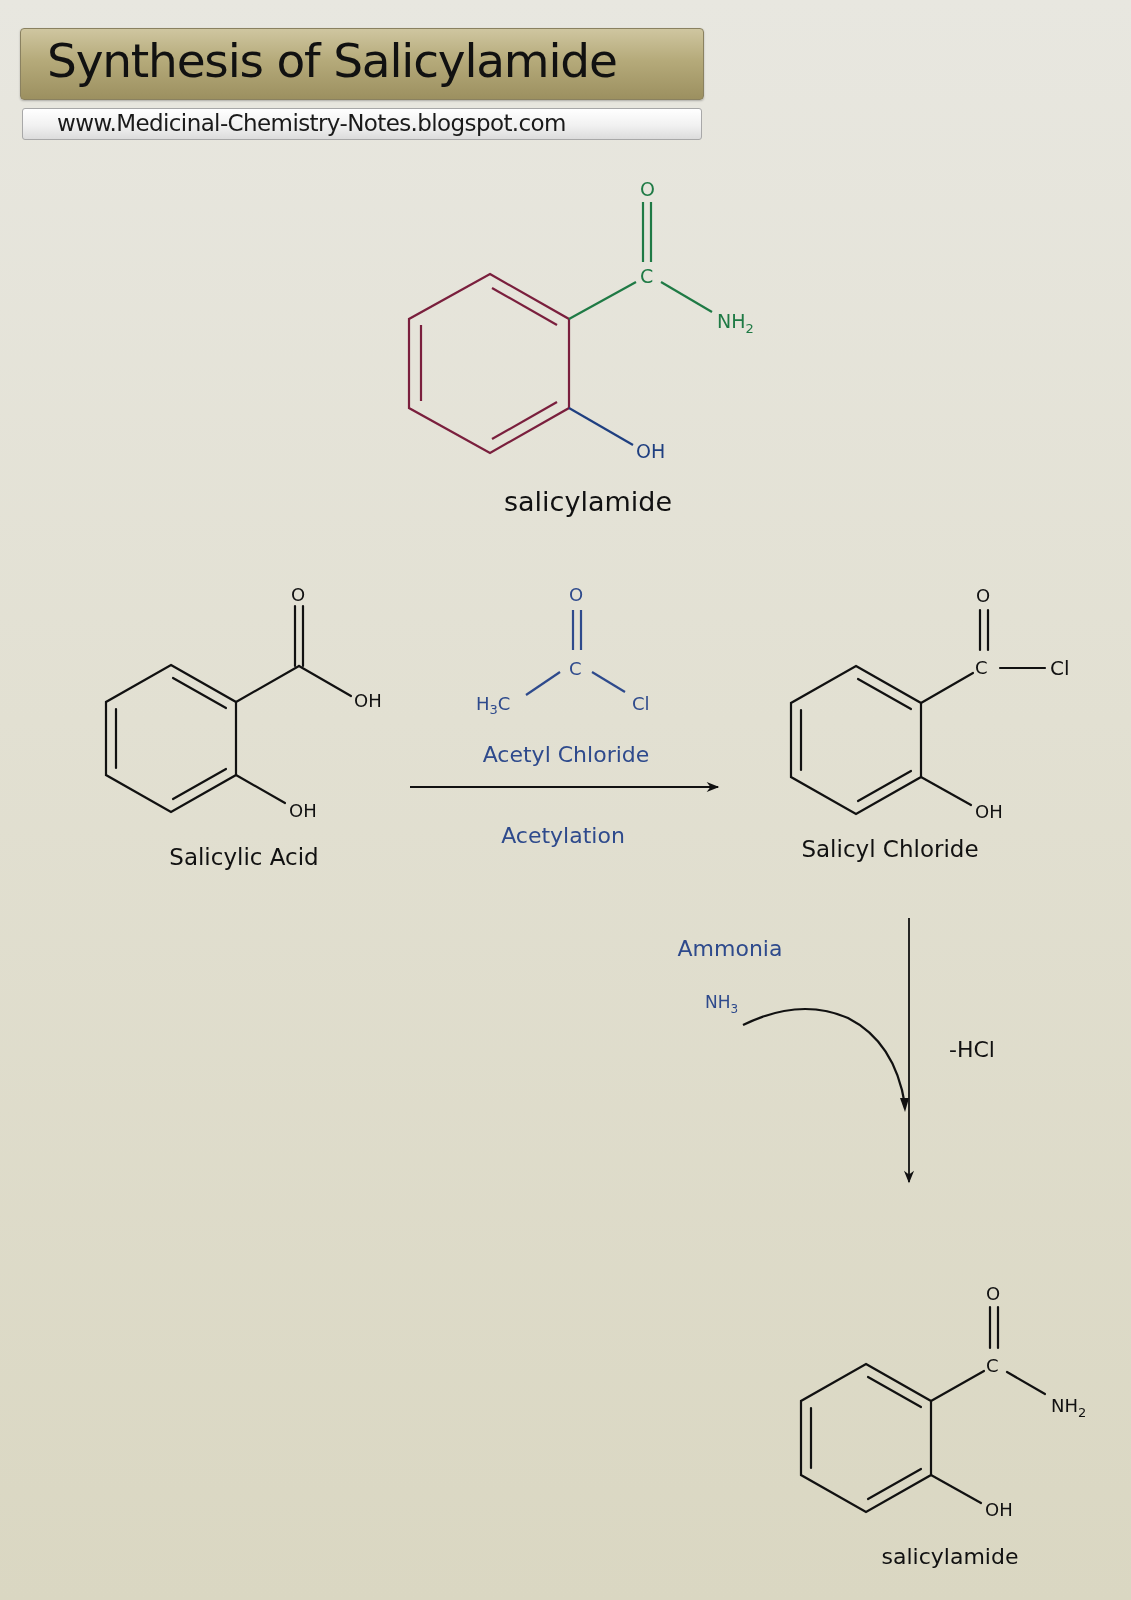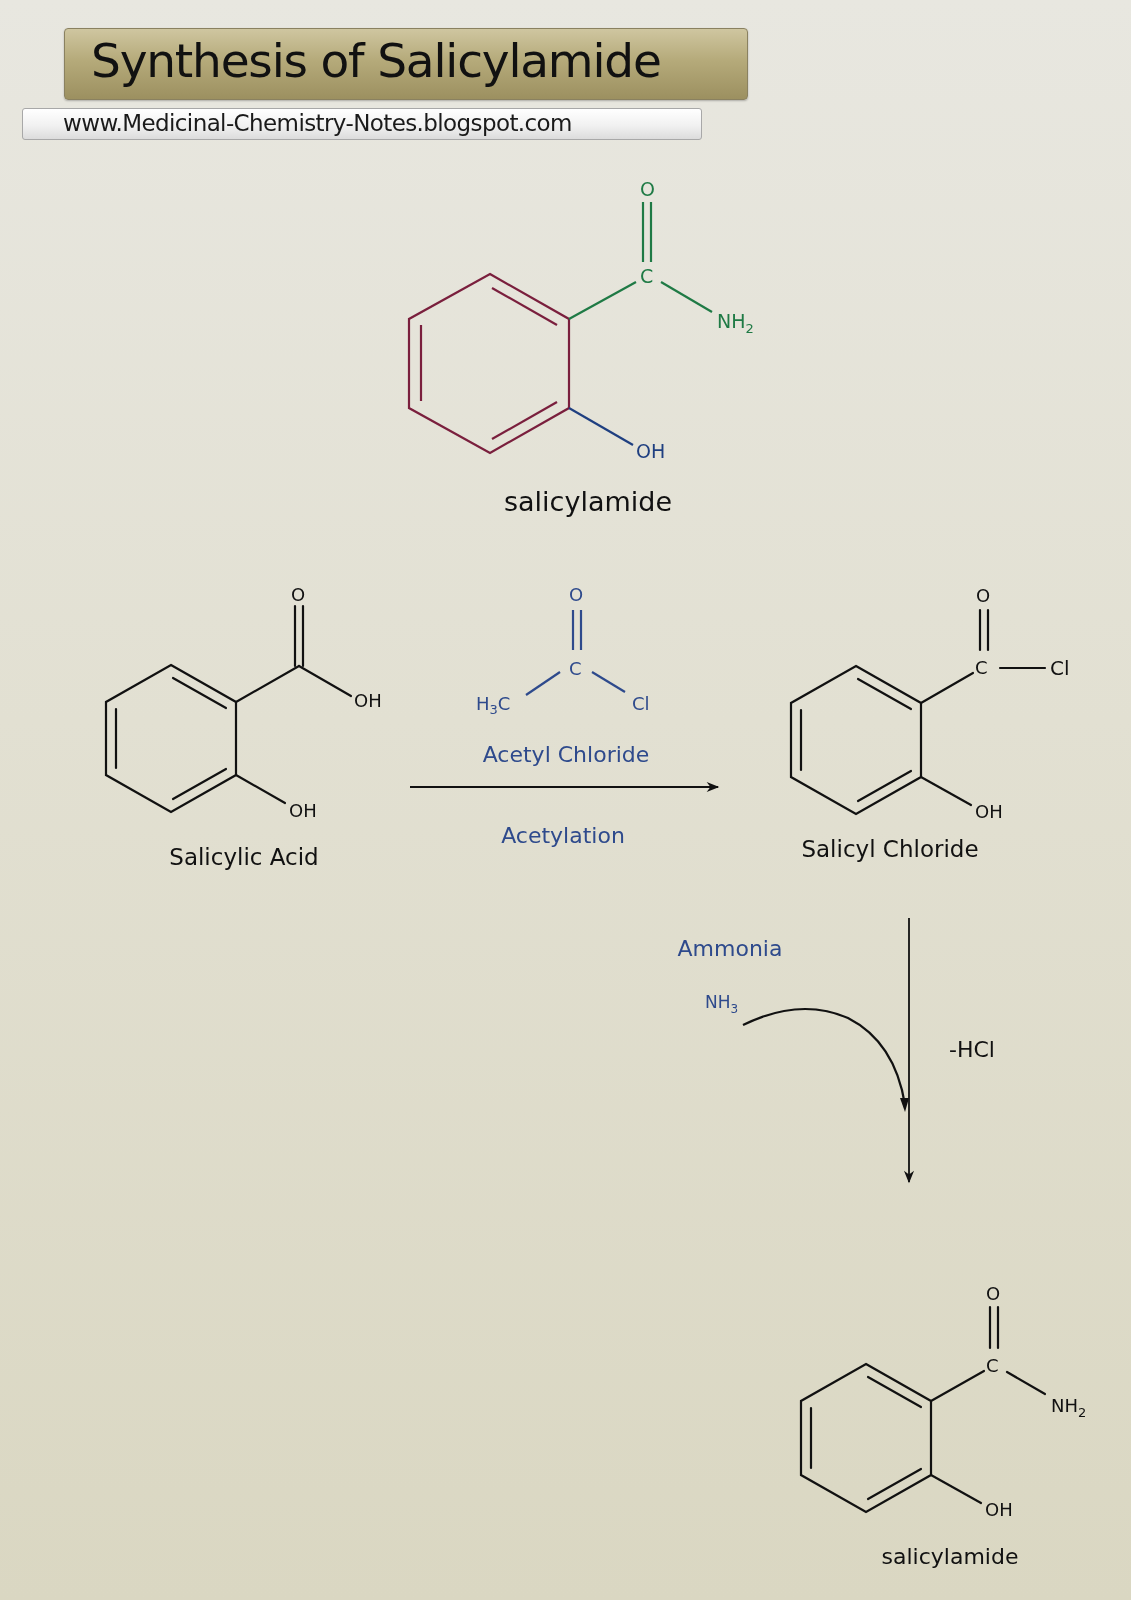--- a/index.html
+++ b/index.html
@@ -6,33 +6,32 @@
   body {
     width:1131px; height:1600px; position:relative; overflow:hidden;
     background: linear-gradient(180deg, #e8e7e0 0%, #e2e0d2 45%, #dad7c2 100%);
     font-family: "DejaVu Sans", "Liberation Sans", sans-serif;
   }
   .title-bar {
     position:absolute; left:20px; top:28px; width:682px; height:70px;
     border-radius:4px; border:1px solid #8a8160;
     background: linear-gradient(180deg, #cfc6a0 0%, #b5aa7a 45%, #9c9060 100%);
     box-shadow: 0 1px 2px rgba(0,0,0,0.25);
-    margin-left: 44px;
   }
   .title-text {
     position:absolute; left:26px; top:4px; font-size:47px; color:#111;
     font-family: "DejaVu Sans", sans-serif; letter-spacing:-1.2px; white-space:nowrap;
   }
   .url-bar {
     position:absolute; left:22px; top:108px; width:678px; height:30px;
     border-radius:3px; border:1px solid #a8a8a8;
     background: linear-gradient(180deg, #ffffff 0%, #f1f1f1 55%, #dcdcdc 100%);
   }
   .url-text {
-    position:absolute; left:40px; top:1px; font-size:23px; color:#1a1a1a;
+    position:absolute; left:34px; top:1px; font-size:23px; color:#1a1a1a;
     font-family: "DejaVu Sans", sans-serif; letter-spacing:-0.6px; white-space:nowrap;
   }
   svg#scheme { position:absolute; left:0; top:0; }
   svg text { font-family: "DejaVu Sans", "Liberation Sans", sans-serif; }
 </style>
 </head>
 <body>
 
 <div class="title-bar">
   <div class="title-text">Synthesis of Salicylamide</div>

